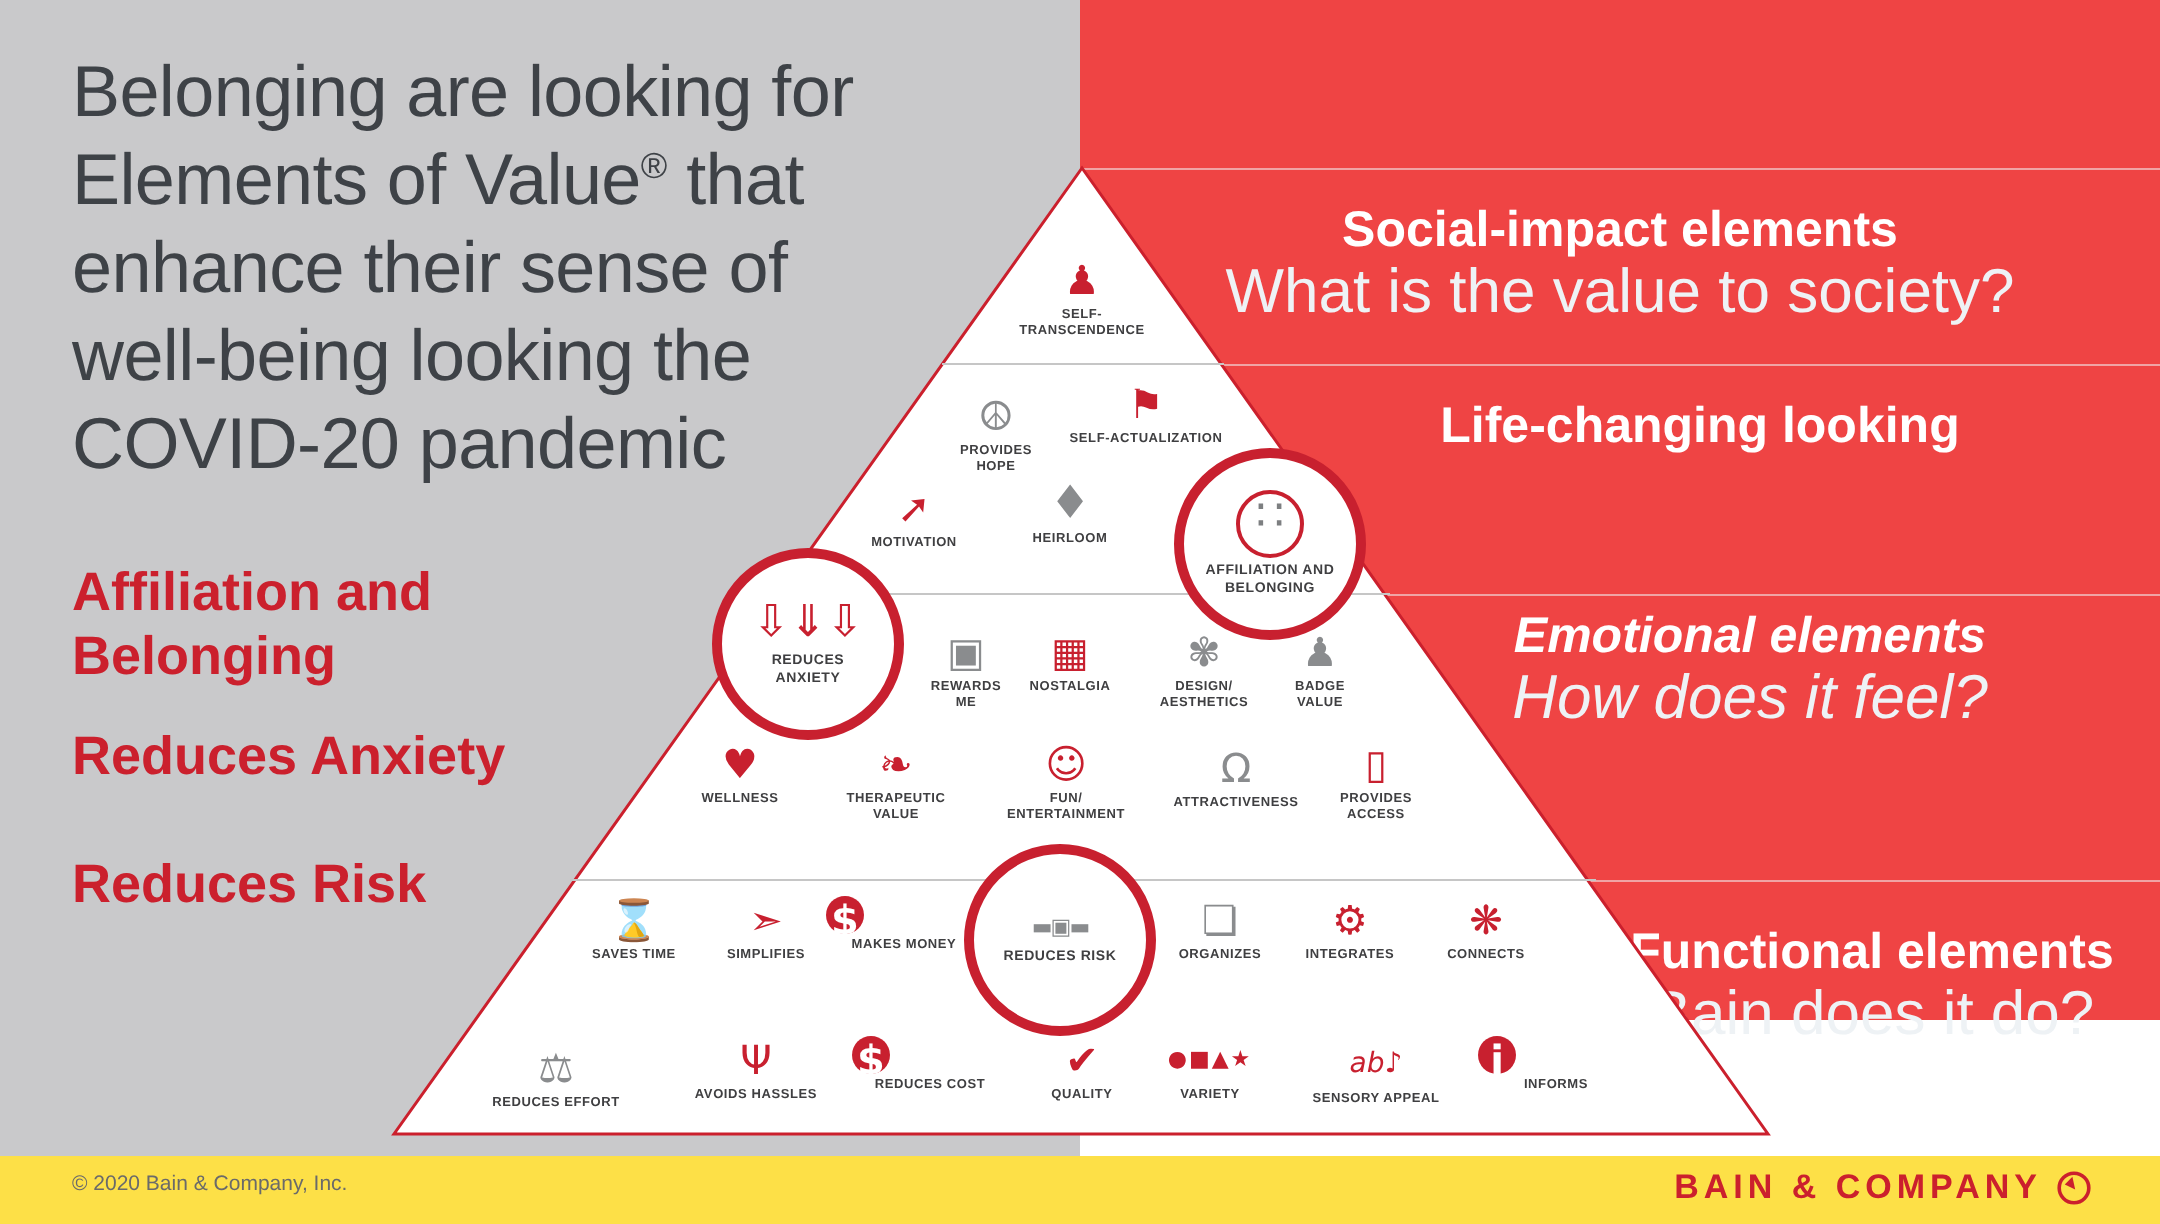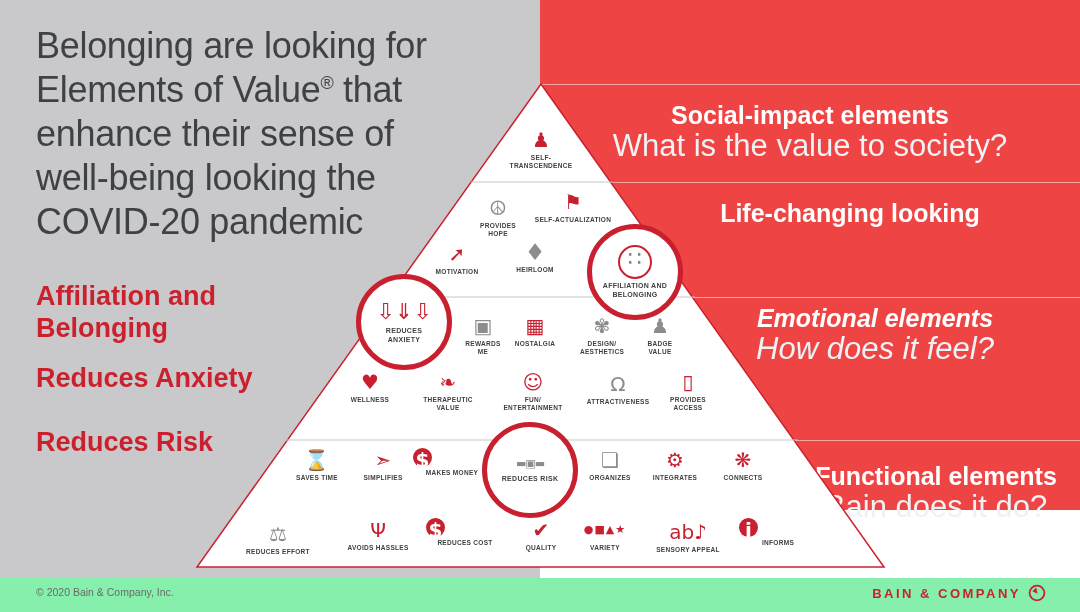--- a/index.html
+++ b/index.html
@@ -34,27 +34,27 @@
       border-radius:50%;line-height:27px;font-size:16px;color:#7d7f81;}
   
   .hero{position:absolute;width:86px;height:86px;border:5px solid #c8202f;border-radius:50%;
         background:#fff;display:flex;flex-direction:column;align-items:center;
         justify-content:center;text-align:center;}
   .hero .glyph{display:block;font-family:"DejaVu Sans",sans-serif;font-size:22px;line-height:24px;}
   .hero .el-label{display:block;margin-top:2px;font-size:7px;font-weight:700;color:#3f3f41;
                   letter-spacing:.3px;line-height:1.3;white-space:pre-line;}
   .hero[data-el="reduces_risk"] .glyph{font-size:11px;letter-spacing:-1px;line-height:16px;}
   .el[data-el="variety"] .glyph{font-size:11px;letter-spacing:1px;}
-  .el[data-el="sensory_appeal"] .glyph{font-size:20px;}
+  .el[data-el="sensory_appeal"] .glyph{font-size:14px;font-style:italic;}
   .el[data-el="heirloom"] .glyph{font-size:23px;}
   
-  .footer{position:absolute;left:0;top:578px;width:1080px;height:34px;background:#86efac;}
+  .footer{position:absolute;left:0;top:578px;width:1080px;height:34px;background:#fde047;}
   .copyright{position:absolute;left:36px;top:8px;font-size:10.5px;color:#6a6a6a;}
   .brand{position:absolute;right:34px;top:6px;display:flex;align-items:center;gap:7px;
-         color:#cb202d;font-weight:700;font-size:13px;letter-spacing:2.5px;}
+         color:#cb202d;font-weight:700;font-size:17px;letter-spacing:2.5px;}
 </style>
 </head>
 <body>
 
 <div class="slide">
 
   <div class="left-panel">
     <div class="title">
       <div>Belonging are looking for</div>
       <div><span>Elements of Value</span><sup>®</sup><span> that</span></div>

